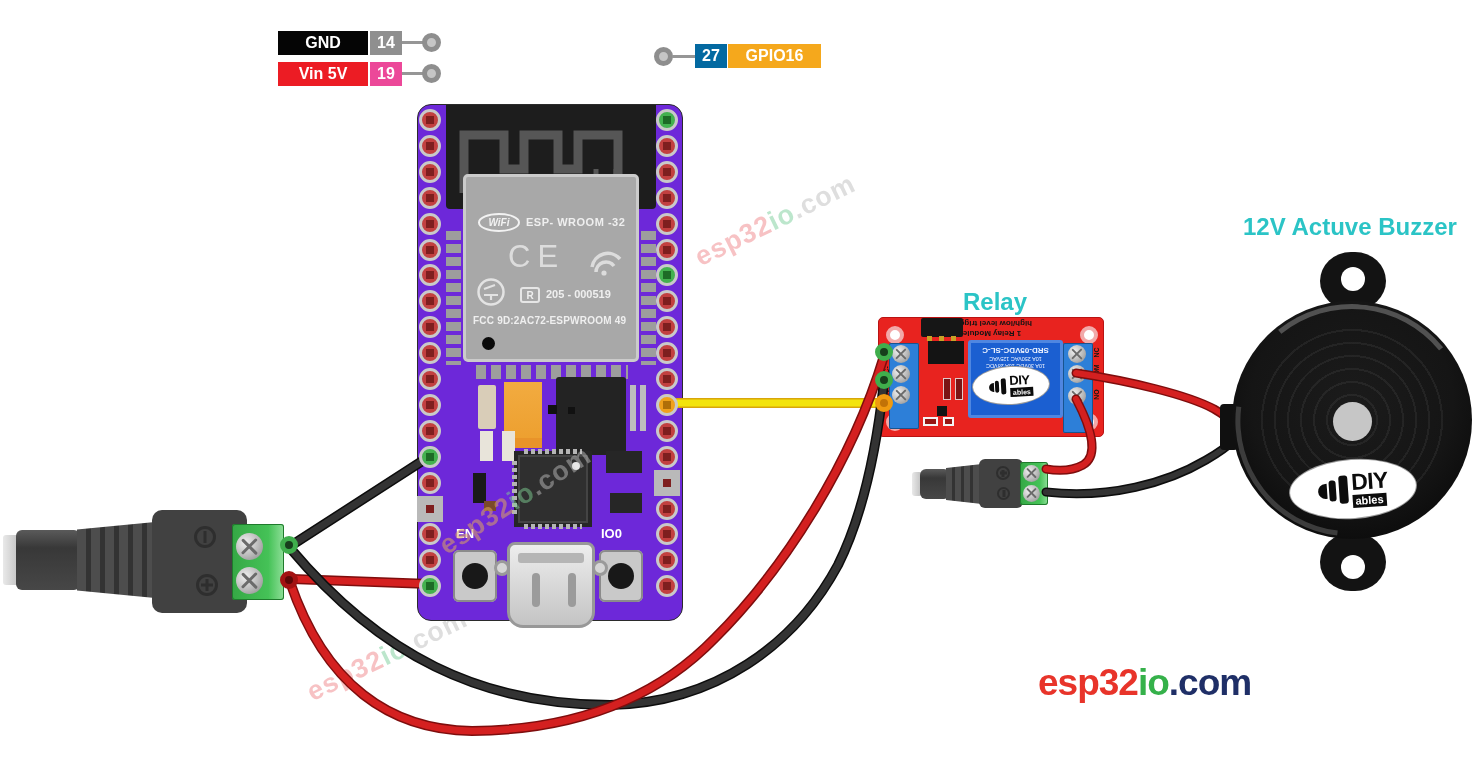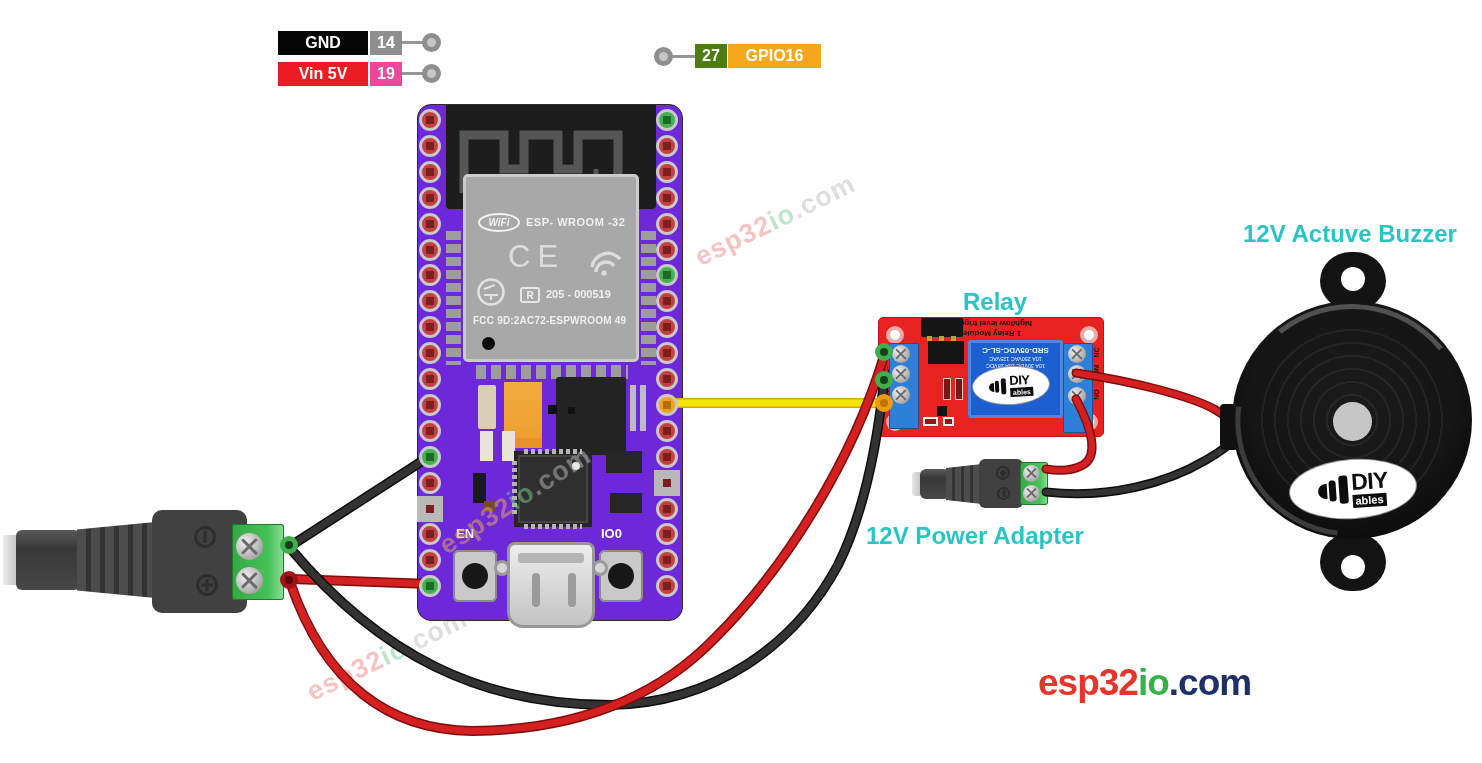--- a/index.html
+++ b/index.html
@@ -154,21 +154,21 @@
       <span>Vin 5V</span>
     </div>
   <div class="leg-box" style="left:370px; top:62px; width:32px; background:#ec4899;">
       <span>19</span>
     </div>
   <div class="leg-line" style="left:402px; top:72px; width:22px;"></div>
   <div class="leg-circle" style="left:422px; top:64px;"></div>
 
   <div class="leg-circle" style="left:654px; top:47px;"></div>
   <div class="leg-line" style="left:672px; top:55px; width:24px;"></div>
-  <div class="leg-box" style="left:695px; top:44px; width:32px; background:#4d7c0f;">
+  <div class="leg-box" style="left:695px; top:44px; width:32px; background:#0369a1;">
       <span>27</span>
     </div>
   <div class="leg-box" style="left:728px; top:44px; width:93px; background:#f5a81c;">
       <span>GPIO16</span>
     </div>
 
   <div class="esp32">
     <div class="ant-zone">
       <svg width="210" height="104" viewBox="0 0 210 104">
         <path d="M18,88 V30 H58 V64 H78 V30 H112 V64 H132 V30 H172 V88" fill="none" stroke="#565656" stroke-width="9"></path>
@@ -348,21 +348,20 @@
     <div class="barrel" style="left:920px; top:469px; width:30px; height:30px;"></div>
     <div class="ribs" style="left:946px; top:464px; width:36px; height:40px; clip-path:polygon(0 10%,100% 0,100% 100%,0 90%); background:repeating-linear-gradient(90deg,#4d4d4d 0 6px,#333 6px 9px);"></div>
     <div class="adapter-body" style="left:979px; top:459px; width:44px; height:49px; border-radius:6px;">
       <div class="polarity plus" style="left:17px; top:7px; width:14px; height:14px; border-width:2px;"></div>
       <div class="polarity" style="left:18px; top:28px; width:13px; height:13px; border-width:2px;"></div>
     </div>
     <div class="gterm" style="left:1020px; top:462px; width:28px; height:43px;"></div>
     <div class="screw" style="left:1023px; top:465px; width:17px; height:17px;"></div>
     <div class="screw" style="left:1023px; top:485px; width:17px; height:17px;"></div>
   </div>
-  <div class="cyan-label" style="left:866px; top:522px;">12V Power Adapter</div>
 
   <svg id="wires" class="layer" width="1482" height="763" viewBox="0 0 1482 763">
       <path d="M 667,403 L 884,403" fill="none" stroke="#d8a60a" stroke-width="10" stroke-linecap="round"></path>
       <path d="M 667,403 L 884,403" fill="none" stroke="#f3e40c" stroke-width="7" stroke-linecap="round"></path>
       <path d="M 292,545 L 430,456" fill="none" stroke="#0d0d0d" stroke-width="10" stroke-linecap="round"></path>
       <path d="M 292,545 L 430,456" fill="none" stroke="#333333" stroke-width="7" stroke-linecap="round"></path>
       <path d="M 292,579 L 430,584" fill="none" stroke="#7e0d0d" stroke-width="10" stroke-linecap="round"></path>
       <path d="M 292,579 L 430,584" fill="none" stroke="#d42020" stroke-width="7" stroke-linecap="round"></path>
       <path d="M 290,548 C 380,655 480,705 610,705 C 715,703 795,645 838,565 C 863,515 877,445 884,382" fill="none" stroke="#0d0d0d" stroke-width="10" stroke-linecap="round"></path>
       <path d="M 290,548 C 380,655 480,705 610,705 C 715,703 795,645 838,565 C 863,515 877,445 884,382" fill="none" stroke="#333333" stroke-width="7" stroke-linecap="round"></path>
@@ -398,19 +397,19 @@
         <i style="left:0; top:7px; width:9px; height:15px; border-radius:9px 0 0 9px;"></i>
         <i style="left:11px; top:4px; width:7px; height:21px; border-radius:3px;"></i>
         <i style="left:21px; top:0; width:9px; height:28px; border-radius:3px;"></i>
       </span>
       <span class="dtxt">
         <span class="big" style="font-size:23px;">DIY</span>
         <span class="sub" style="font-size:11px;">ables</span>
       </span>
     </div>
   </div>
-  <div class="cyan-label" style="left:1243px; top:213px;margin-top:7px;">12V Actuve Buzzer</div>
+  <div class="cyan-label" style="left:1243px; top:213px;">12V Actuve Buzzer</div>
 
   <div class="site-logo">
     <span class="r">esp32</span><span class="g">io</span><span class="n">.com</span>
   </div>
 
 </div>
 
 </body></html>

